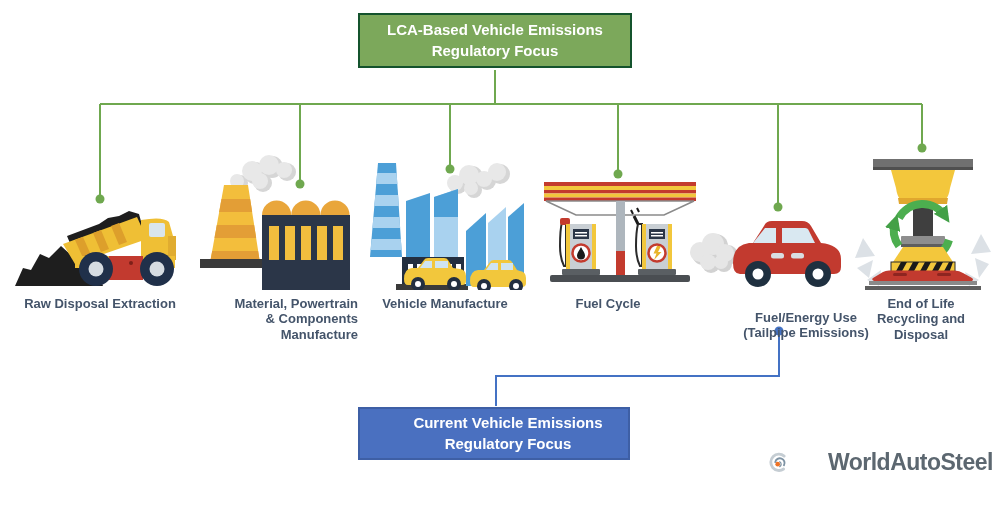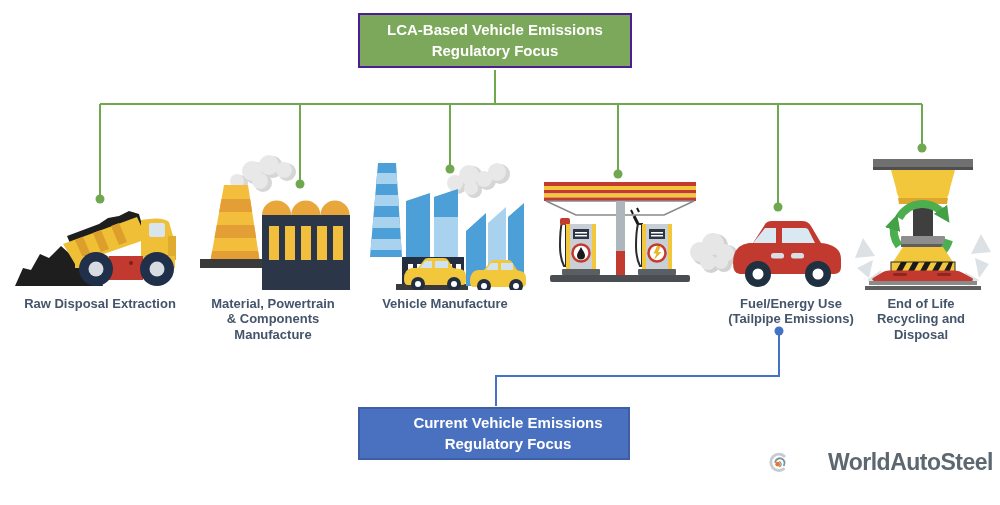--- a/index.html
+++ b/index.html
@@ -1,21 +1,21 @@
 <!DOCTYPE html>
 <html><head>
 <meta charset="utf-8">
 <style>
   html,body{margin:0;padding:0;}
   body{font-family:"Liberation Sans",sans-serif;background:#fff;}
   #canvas{position:relative;width:1000px;height:505px;background:#fff;overflow:hidden;}
   .abs{position:absolute;}
   .title-box{
     left:358px;top:13px;width:274px;height:55px;
-    background:#7CA85B;border:2px solid #4c1d95;box-sizing:border-box;
+    background:#7CA85B;border:2px solid #14532d;box-sizing:border-box;
     color:#fff;font-weight:bold;font-size:15px;line-height:1.35;
     display:flex;align-items:center;justify-content:center;text-align:center;
     white-space:pre-line;
   }
   .current-box{
     left:358px;top:407px;width:272px;height:53px;
     background:#4A70C0;border:2px solid #3E5FA5;box-sizing:border-box;
     color:#fff;font-weight:bold;font-size:15px;line-height:1.35;
     display:flex;align-items:center;justify-content:center;text-align:center;
     white-space:pre-line;
@@ -319,25 +319,26 @@
 
     <path d="M20,132 L30,126 Q33,124 38,124.5 L100,124.5 Q106,124 110,127 L119,132 Q121,133.5 119,135 L21,135 Q18,133.5 20,132 Z" fill="#C23A2F"></path>
     <rect x="40" y="127" width="14" height="3" rx="1.5" fill="#8E2520"></rect>
     <rect x="84" y="127" width="14" height="3" rx="1.5" fill="#8E2520"></rect>
 
     <rect x="16" y="135" width="108" height="4" fill="#8A8A8A"></rect>
     <rect x="12" y="140" width="116" height="4" fill="#5E5E5E"></rect>
   </svg>
 
   <div class="abs stage-label" style="left:15px;">Raw Disposal Extraction</div>
-  <div class="abs stage-label" style="left:188px;">Material, Powertrain
+  <div class="abs stage-label" style="left:188px;text-align:right;">Material, Powertrain
 &amp; Components
 Manufacture</div>
   <div class="abs stage-label" style="left:360px;">Vehicle Manufacture</div>
-  <div class="abs stage-label" style="left:706px;">Fuel/Energy Use
+  <div class="abs stage-label" style="left:523px;">Fuel Cycle</div>
+  <div class="abs stage-label" style="left:721px;margin-top:14px;">Fuel/Energy Use
 (Tailpipe Emissions)</div>
   <div class="abs stage-label" style="left:836px;">End of Life
 Recycling and
 Disposal</div>
 
   <div class="abs logo">
     <svg width="68" height="68" viewBox="0 0 70 70">
       <path d="M51.7,16.1 A26,26 0 1 0 49.9,57.3" fill="none" stroke="#C5CDD3" stroke-width="9" stroke-linecap="round"></path>
       <path d="M23.2,35.4 A15,15 0 1 1 51,45.5" fill="none" stroke="#7E93A4" stroke-width="6" stroke-linecap="round"></path>
       <path d="M37.5,34.2 A9,9 0 0 1 37.5,49.8" fill="none" stroke="#7E93A4" stroke-width="4" stroke-linecap="round"></path>

